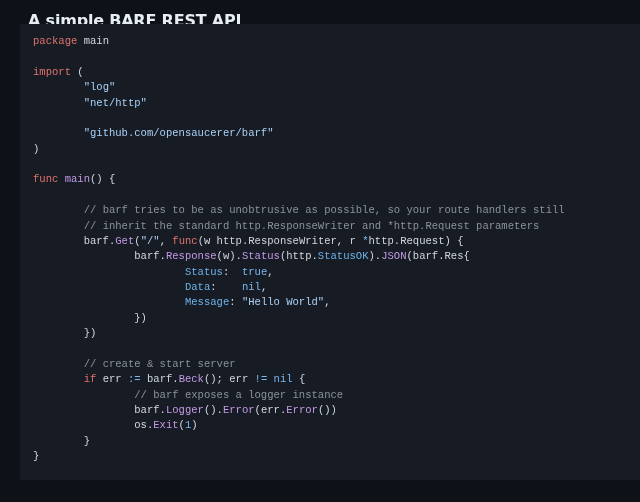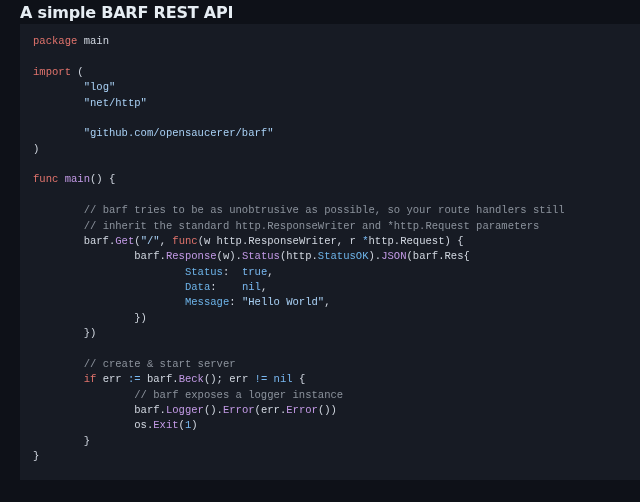--- a/index.html
+++ b/index.html
@@ -12,21 +12,21 @@
       height: 502px;
       overflow: hidden;
       position: relative;
       background: #0e1118;
       font-family: "DejaVu Sans", sans-serif;
     }
     .page-title {
       position: absolute;
       left: 20px;
       top: 2px;
-      margin: 0;
+      margin: 8px;
       font-family: "DejaVu Sans", sans-serif;
       font-weight: 600;
       font-size: 16px;
       line-height: 22px;
       color: #e6edf3;
       letter-spacing: -0.2px;
     }
     .code-block {
       position: absolute;
       left: 20px;

